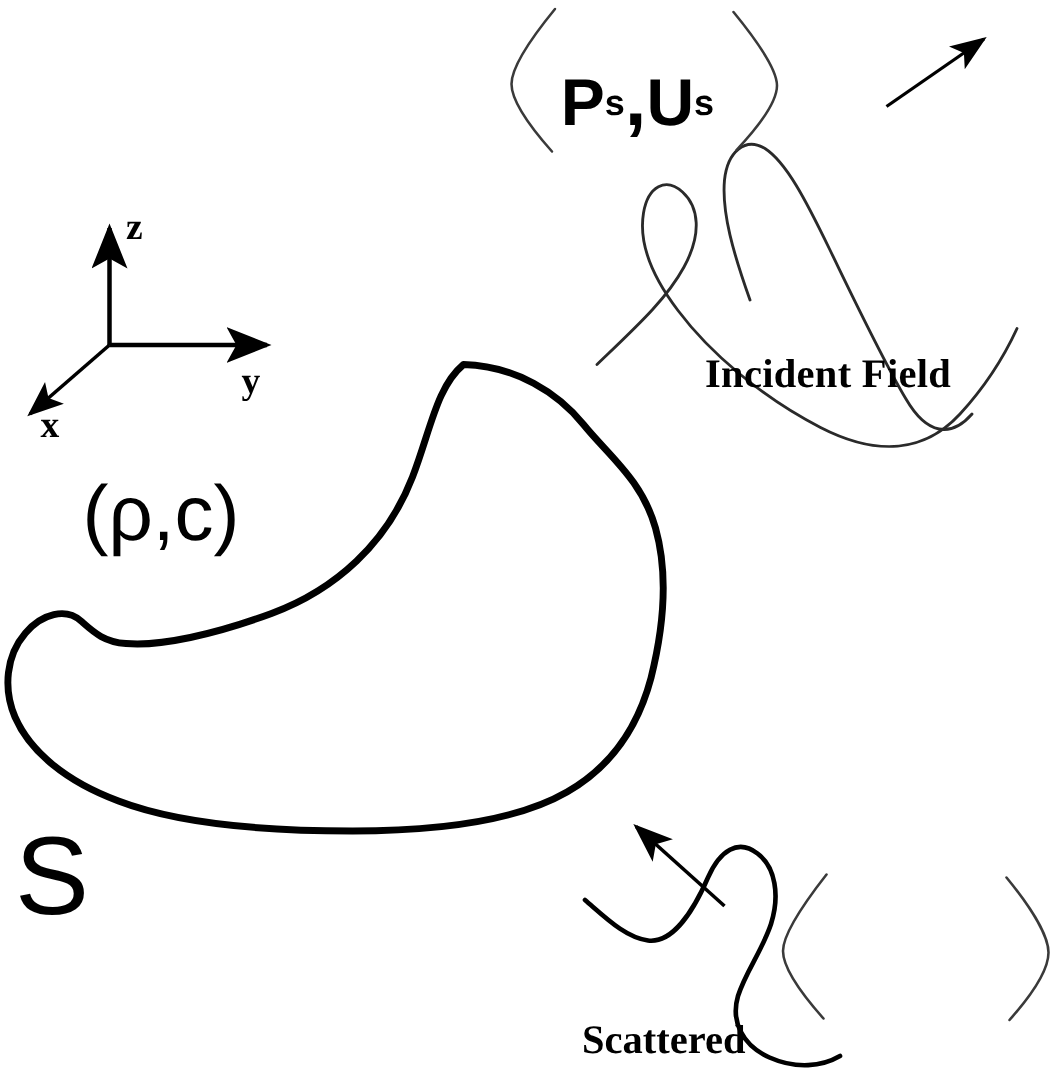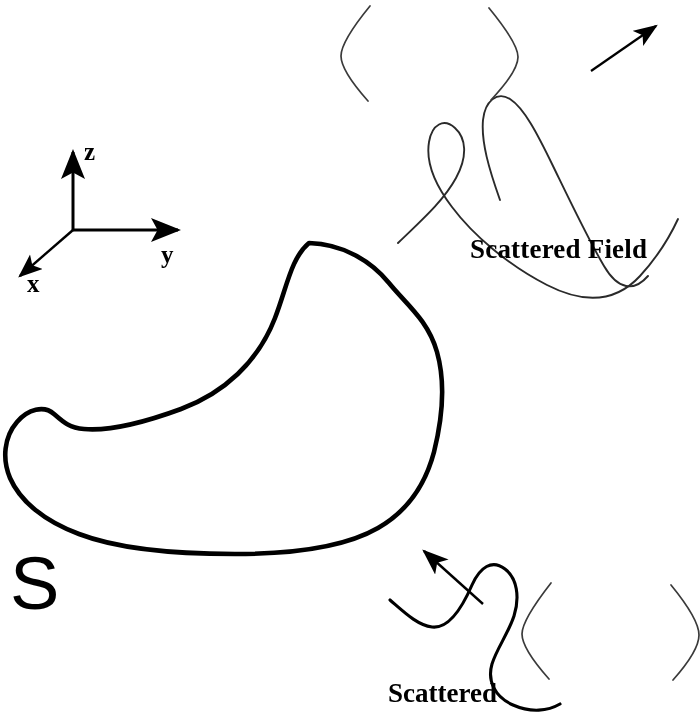--- a/index.html
+++ b/index.html
@@ -162,25 +162,29 @@
     <g>
       <path d="M 551 583 C 533 606, 522 624, 522 634 C 522 645, 533 661, 549 679" fill="none" stroke="#3a3a3a" stroke-width="1.7" stroke-linecap="round"></path>
       <path d="M 671 585 C 689 607, 699 625, 699 635 C 699 646, 689 662, 673 680" fill="none" stroke="#3a3a3a" stroke-width="1.7" stroke-linecap="round"></path>
     </g>
   </svg>
 
   <div class="lbl serif-bold" id="axis-label-z">z</div>
   <div class="lbl serif-bold" id="axis-label-y">y</div>
   <div class="lbl serif-bold" id="axis-label-x">x</div>
 
+  <div class="lbl sans" id="label-rho-c">(ρ,c)</div>
 
   <div class="lbl sans" id="label-surface-s">S</div>
 
+  <div class="field-expr" id="expr-scattered">
+    <span class="base">P</span><span class="sup">s</span><span class="comma">,</span><span class="base">U</span><span class="sup">s</span>
+  </div>
 
-  <div class="lbl serif-bold" id="label-scattered-field">Scattered Field</div>
+  <div class="lbl serif-bold" id="label-scattered-field">Incident Field</div>
 
 
   <div class="lbl serif-bold" id="label-incident-field">
     <span>Scattered</span>
     
   </div>
 
 </div>
 
 </body></html>

